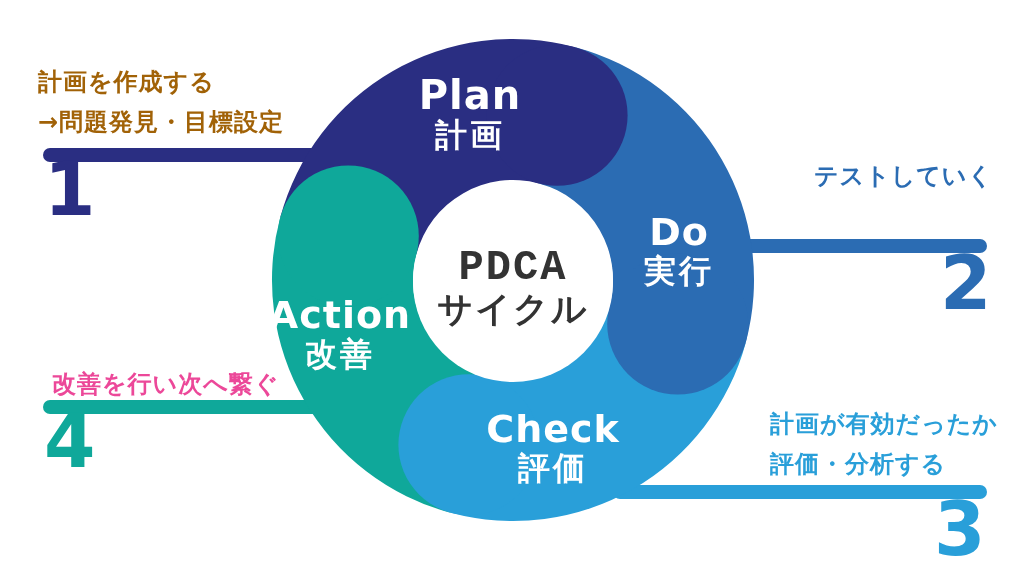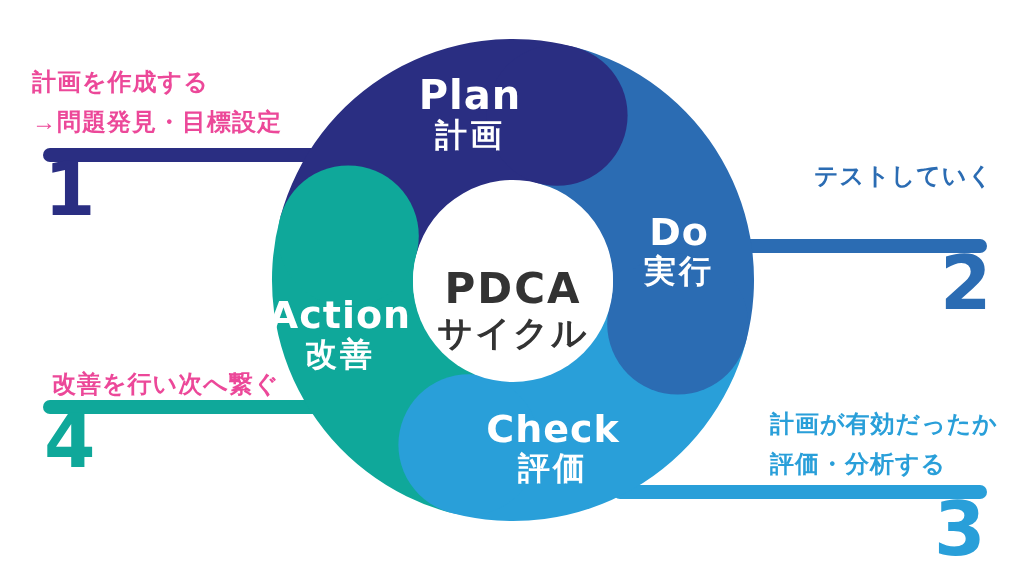--- a/index.html
+++ b/index.html
@@ -105,26 +105,26 @@
   </div>
   <div class="seg-label" style="left:553px; top:447px;">
     <span class="en">Check</span>
     <span class="ja">評価</span>
   </div>
   <div class="seg-label" style="left:340px; top:333px;">
     <span class="en">Action</span>
     <span class="ja">改善</span>
   </div>
 
-  <div class="center-label" style="left: 513px; top: 309px; color: rgb(51, 51, 51);">
+  <div class="center-label" style="left: 513px; top: 288px; color: rgb(51, 51, 51); font-family: Liberation Mono, monospace;">
     <span class="en">PDCA</span>
     <span class="ja">サイクル</span>
   </div>
 
-  <div class="anno" style="left: 32px; top: 62px; color: #ec4899; font-family: Liberation Serif, serif;">
+  <div class="anno" style="left: 38px; top: 62px; color: #a16207;">
     <span class="anno-line">計画を作成する</span>
     <span class="anno-line">→問題発見・目標設定</span>
   </div>
   <div class="step-num" style="left: 44px; top: 158px; color: rgb(42, 46, 130);">1</div>
 
   <div class="anno" style="left: 814px; top: 156px; color: rgb(43, 108, 179);">
     <span class="anno-line">テストしていく</span>
   </div>
   <div class="step-num" style="left: 940px; top: 252px; color: rgb(43, 108, 179);">2</div>
 

